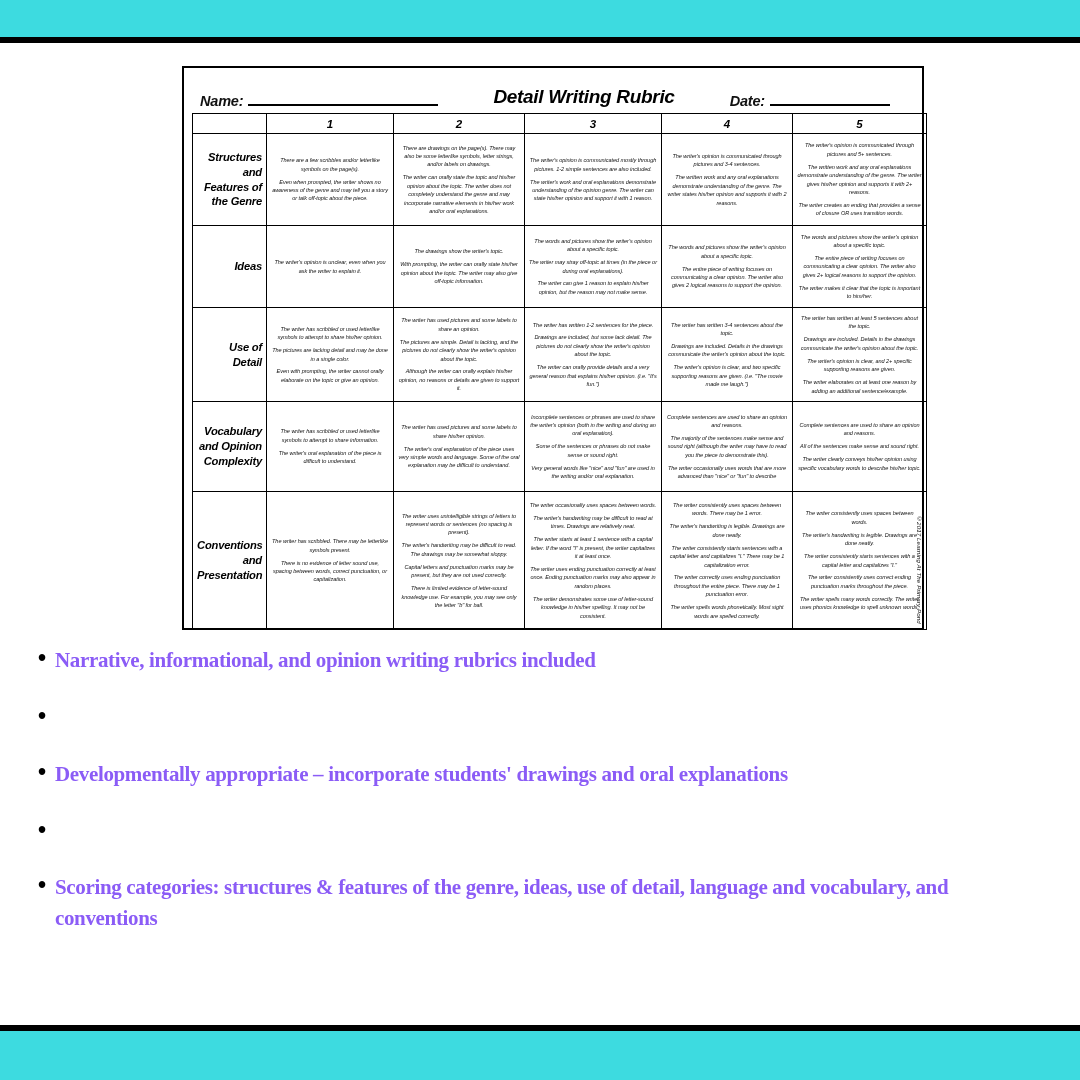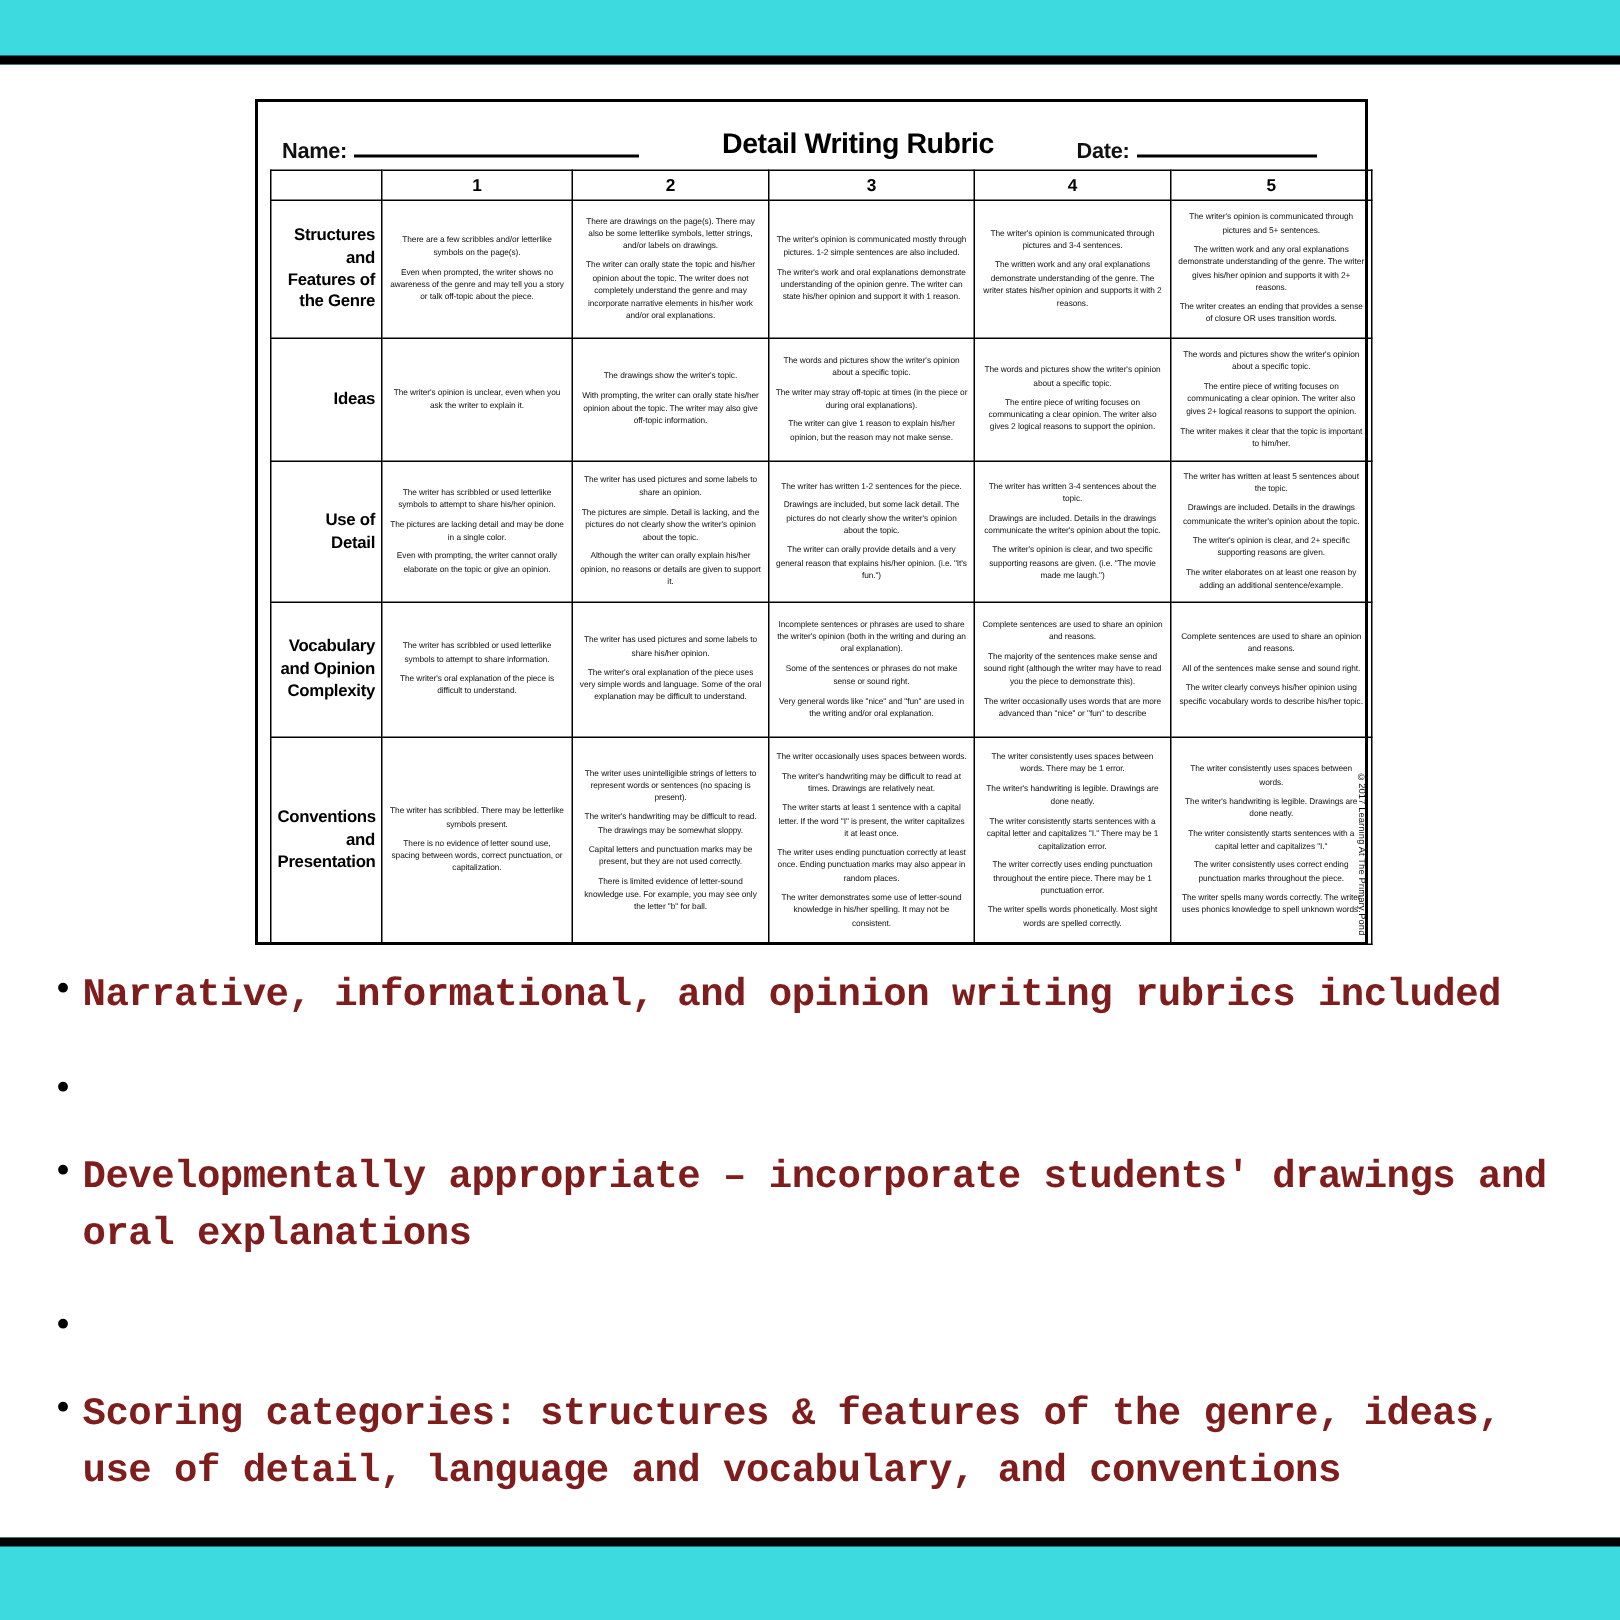--- a/index.html
+++ b/index.html
@@ -25,27 +25,28 @@
     left: 0;
     width: 1080px;
     background: #3ddbe0;
   }
   .banner-top   { top: 0;   height: 43px; border-bottom: 6px solid #000000; }
   .banner-bottom{ bottom: 0;height: 55px; border-top: 6px solid #000000; }
 
   
   #rubric-sheet {
     position: absolute;
-    left: 170px;
+    left: 182px;
     top: 66px;
     width: 742px;
     height: 564px;
     background: #ffffff;
     border: 2px solid #000000;
     padding: 7px 8px 6px 8px;
+    font-style: italic;
   }
 
   
   .sheet-head {
     display: flex;
     align-items: flex-end;
     height: 34px;
     padding: 2px 6px 0 8px;
   }
   .field { display: flex; align-items: baseline; }
@@ -153,26 +154,26 @@
   }
   .bullet-dot {
     width: 17px;
     flex: 0 0 17px;
     font-size: 23px;
     line-height: 1.18;
     font-weight: 700;
     color: #000;
   }
   .bullet-text {
-    font-size: 26px;
+    font-size: 21px;
     font-weight: 700;
     line-height: 1.45;
     letter-spacing: -0.35px;
-    color: #7f1d1d;
-    font-family: Liberation Mono, monospace;
+    color: #8b5cf6;
+    font-family: Liberation Serif, serif;
     font-stretch: condensed;
   }
 </style>
 </head>
 <body>
 
 <div id="page">
 
   <div class="banner banner-top"></div>
   <div class="banner banner-bottom"></div>

